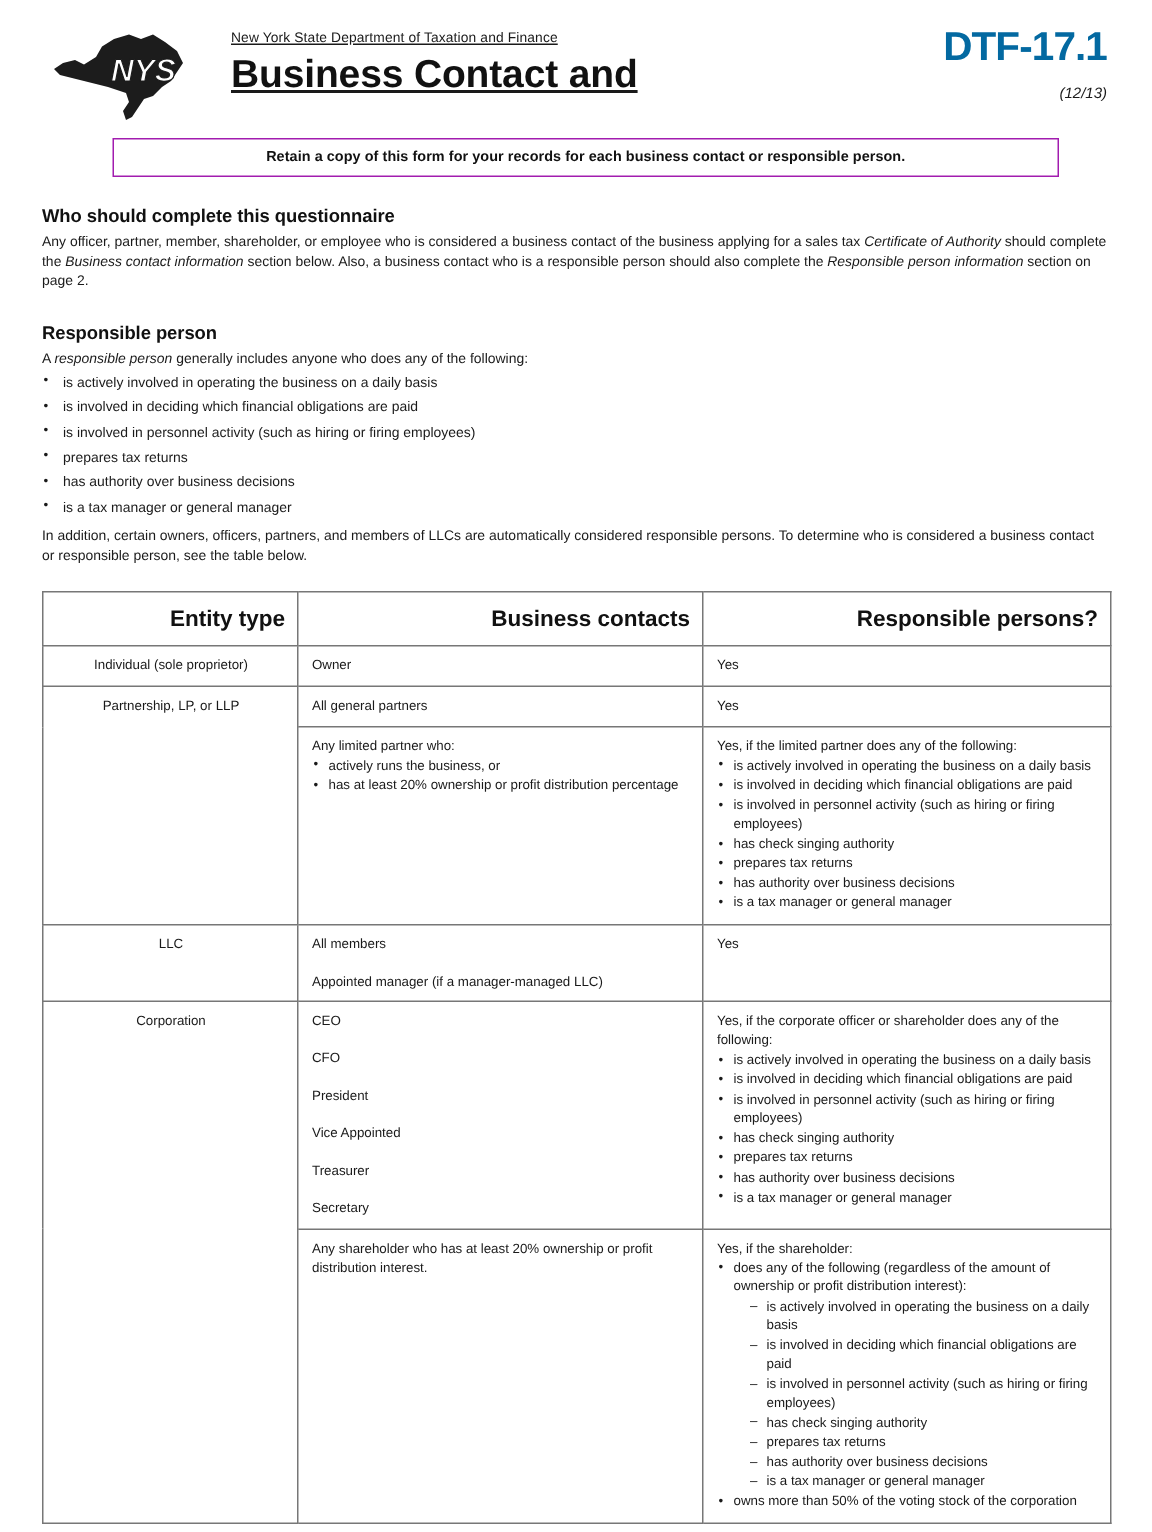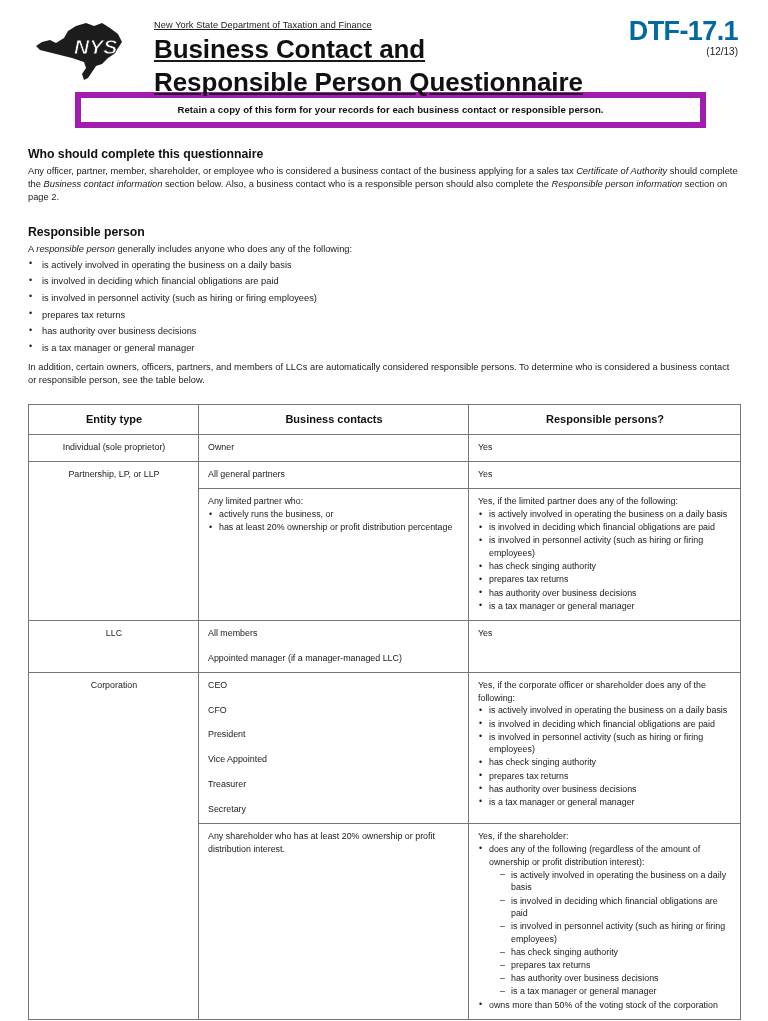--- a/index.html
+++ b/index.html
@@ -67,28 +67,29 @@
   }
   .formno {
     font-size: 27px;
     font-weight: bold;
     letter-spacing: -0.6px;
     line-height: 1;
     color: #0369a1;
   }
   .formrev {
     font-size: 10px;
-    margin-top: 1px;
-    color: #1a1a1a;
+    margin-top: 12px;
+    color: #1a1a1a;
+    font-style: italic;
   }
 
   
   .retain-box {
     margin: 12px 62px 0 75px;
-    border: 6px solid #a21caf;
+    border: 1px solid #a21caf;
     text-align: center;
     font-size: 9.6px;
     font-weight: bold;
     padding: 6px 4px 7px 4px;
     letter-spacing: 0.005em;
     color: #111;
   }
 
   
   .content {
@@ -154,24 +155,24 @@
   table.entity-table td {
     border: 1px solid #777;
     vertical-align: top;
     padding: 6px 8px 7px 9px;
     font-size: 8.9px;
     line-height: 1.45;
     color: #1a1a1a;
   }
   table.entity-table th {
     font-weight: bold;
-    font-size: 11px;
+    font-size: 15px;
     padding-top: 7px;
     padding-bottom: 7px;
-    text-align: center;
+    text-align: right;
     color: #111;
   }
 
   .cell-lead { margin: 0 0 0 0; }
   .cell-line { margin: 0 0 0 0; }
   .cell-spaced { margin: 0 0 12px 0; }
   .cell-spaced:last-child { margin-bottom: 0; }
 
   ul.cell-list {
     list-style: none;
@@ -213,21 +214,20 @@
       <svg class="logo-svg" width="100" height="62" viewBox="0 0 100 62">
         <path fill="#1c1c1c" d="M8 22 L16 20 L22 23 L30 18 L34 11 L42 6 L52 3 L60 6 L68 3 L76 8 L84 14 L88 22 L84 28 L80 34 L74 38 L68 44 L62 46 L58 52 L54 58 L50 60 L48 54 L52 48 L50 42 L44 40 L38 38 L30 36 L22 34 L14 32 L6 30 L2 26 Z"></path>
         <text x="40" y="34" font-family="Liberation Sans, sans-serif" font-size="21" font-weight="bold" font-style="italic" fill="#ffffff" stroke="#1c1c1c" stroke-width="0.8">NYS</text>
       </svg>
     </div>
 
     <div class="title-block">
       <div class="dept-line">New York State Department of Taxation and Finance</div>
       <div class="form-title">
         <div>Business Contact and</div>
-        <div>Responsible Person Questionnaire</div>
       </div>
     </div>
 
     <div class="formno-block">
       <div class="formno">DTF-17.1</div>
       <div class="formrev">(12/13)</div>
     </div>
   </div>
 
   <div class="retain-box">Retain a copy of this form for your records for each business contact or responsible person.</div>

